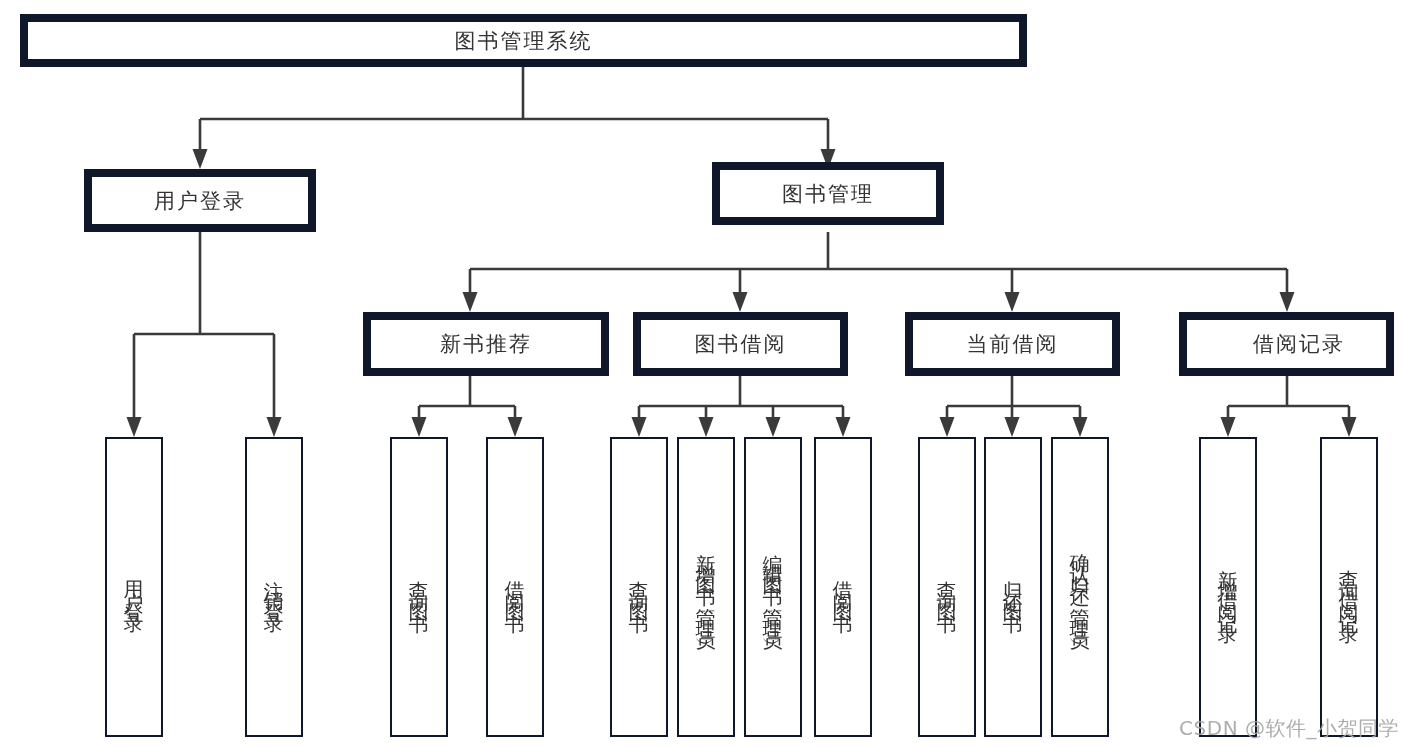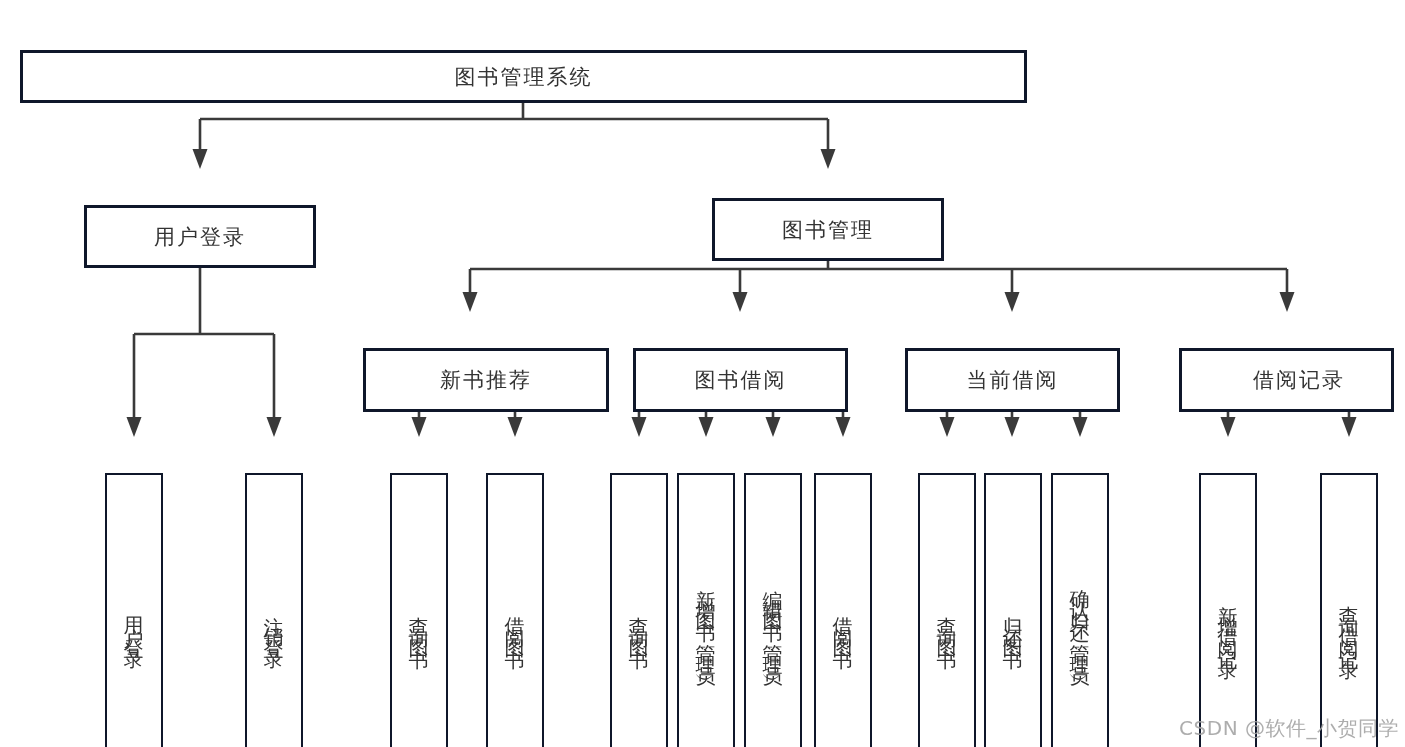--- a/index.html
+++ b/index.html
@@ -20,26 +20,25 @@
     position: absolute;
     left: 0;
     top: 0;
     width: 1405px;
     height: 747px;
   }
   .node {
     position: absolute;
     box-sizing: border-box;
     background: #ffffff;
-    border: 3px solid #0f172a;
+    border: 8px solid #0f172a;
     display: flex;
     align-items: center;
     justify-content: center;
     text-align: center;
-    margin-top: 36px;
   }
   .hbox {
     font-size: 21px;
     letter-spacing: 2px;
     white-space: nowrap;
   }
   .vbox {
     border-width: 2.5px;
   }
   .vbox .vtext {

